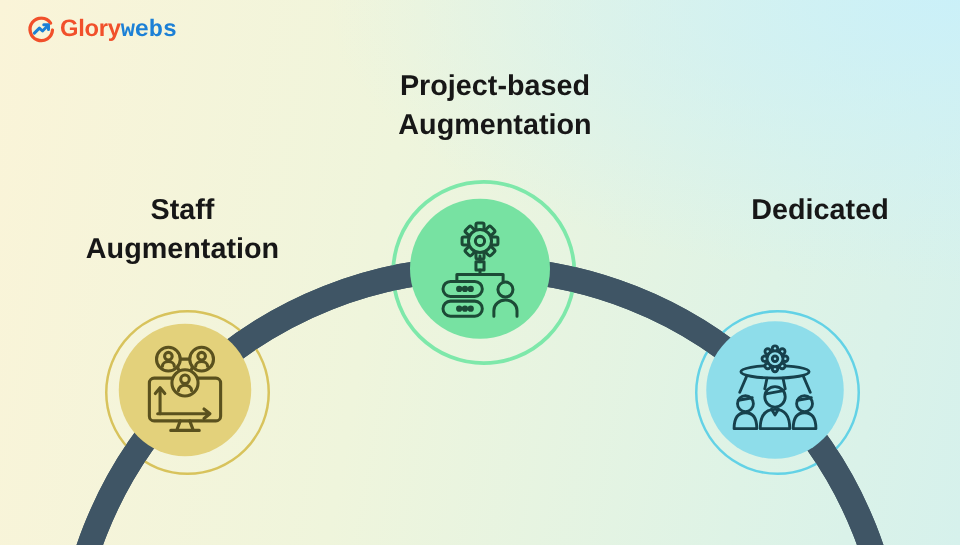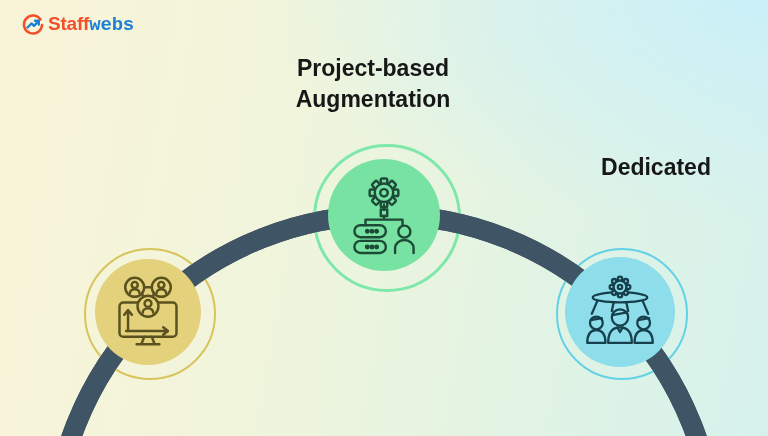--- a/index.html
+++ b/index.html
@@ -21,21 +21,21 @@
   .ring{position:absolute;border-radius:50%;background:transparent;}
   .ring-staff   {left:84px; top:248px;width:128px;height:128px;border:2.5px solid #D8C35C;}
   .ring-project {left:313px;top:144px;width:142px;height:142px;border:3px solid #7EE8AA;}
   .ring-team    {left:556px;top:248px;width:128px;height:128px;border:2.5px solid #63D2E6;}
   .node{position:absolute;border-radius:50%;display:flex;align-items:center;justify-content:center;}
   .node-staff   {left:95px; top:259px;width:106px;height:106px;background:#E3D17B;}
   .node-project {left:328px;top:159px;width:112px;height:112px;background:#77E2A2;}
   .node-team    {left:565px;top:257px;width:110px;height:110px;background:#8EDDEA;}
   
   .label{position:absolute;text-align:center;font-weight:700;color:#171717;font-size:23px;line-height:31px;}
-  .label-project{left:223px;top:53px;width:300px;}
+  .label-project{left:246px;top:53px;width:300px;}
   .label-staff  {left:26px; top:152px;width:240px;}
   .label-team   {left:536px;top:152px;width:240px;}
   svg{display:block;}
 </style>
 </head>
 <body>
 
 <div class="stage">
 
   <svg class="arc-svg" width="768" height="436" viewBox="0 0 768 436">
@@ -138,26 +138,30 @@
       <path d="M35.8,43.5 L51.5,40.5"></path>
       <path d="M31,74 C31,63 35,57 44,57 C53,57 57,63 57,74 Z" fill="#8EDDEA"></path>
       <path d="M41,57 L44,62 L47,57"></path>
     </svg>
   </div>
 
   <div class="label label-project">
     <div>Project-based</div>
     <div>Augmentation</div>
   </div>
+  <div class="label label-staff">
+    <div>Staff</div>
+    <div>Augmentation</div>
+  </div>
   <div class="label label-team">
     <div>Dedicated</div>
   </div>
 
   <div class="logo">
     <svg width="22" height="22" viewBox="0 0 22 22" fill="none">
       <path d="M18.5,5.5 A9,9 0 1 0 20,11" stroke="#F1502B" stroke-width="2.6" stroke-linecap="round"></path>
       <path d="M5.5,13.5 L9.5,9.5 L12,11.8 L16.5,7.2" stroke="#1C80D6" stroke-width="2.4" stroke-linecap="round" stroke-linejoin="round"></path>
       <path d="M13,6.8 L16.8,6.8 L16.8,10.6" stroke="#1C80D6" stroke-width="2.4" stroke-linecap="round" stroke-linejoin="round"></path>
     </svg>
-    <div class="logo-text"><span class="p1">Staff</span><span class="p2">webs</span></div>
+    <div class="logo-text"><span class="p1">Glory</span><span class="p2">webs</span></div>
   </div>
 
 </div>
 
 </body></html>

